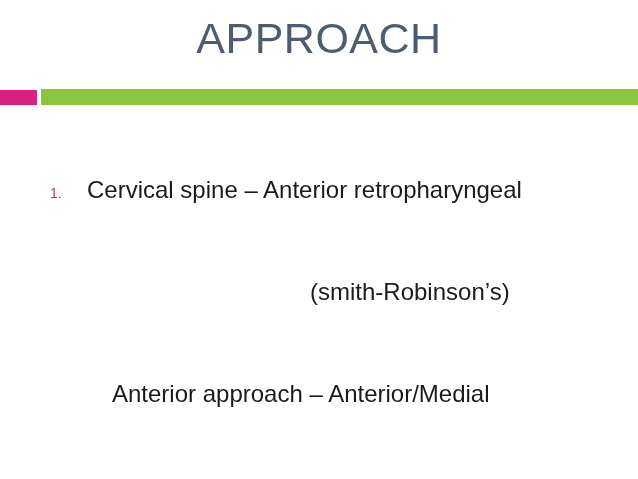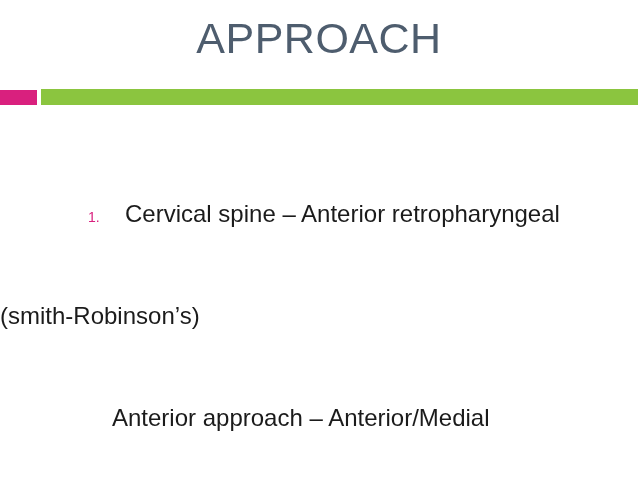--- a/index.html
+++ b/index.html
@@ -71,22 +71,22 @@
   .line {
     height: 34px;
     overflow: visible;
   }
   .marker {
     display: inline-block;
     width: 37px;
     font-size: 14px;
     color: var(--c-pink, #D9207E);
   }
-  .line-1  { padding-left: 88px; margin-top: 24px;  }
-  .line-2  { }
+  .line-1  { padding-left: 50px;  }
+  .line-2  { padding-left: 310px; }
   .line-3  { padding-left: 112px; }
 </style>
 </head>
 <body>
 
 <div class="slide">
 
   <h1 class="slide-title">APPROACH</h1>
 
   <div class="bar-row">

